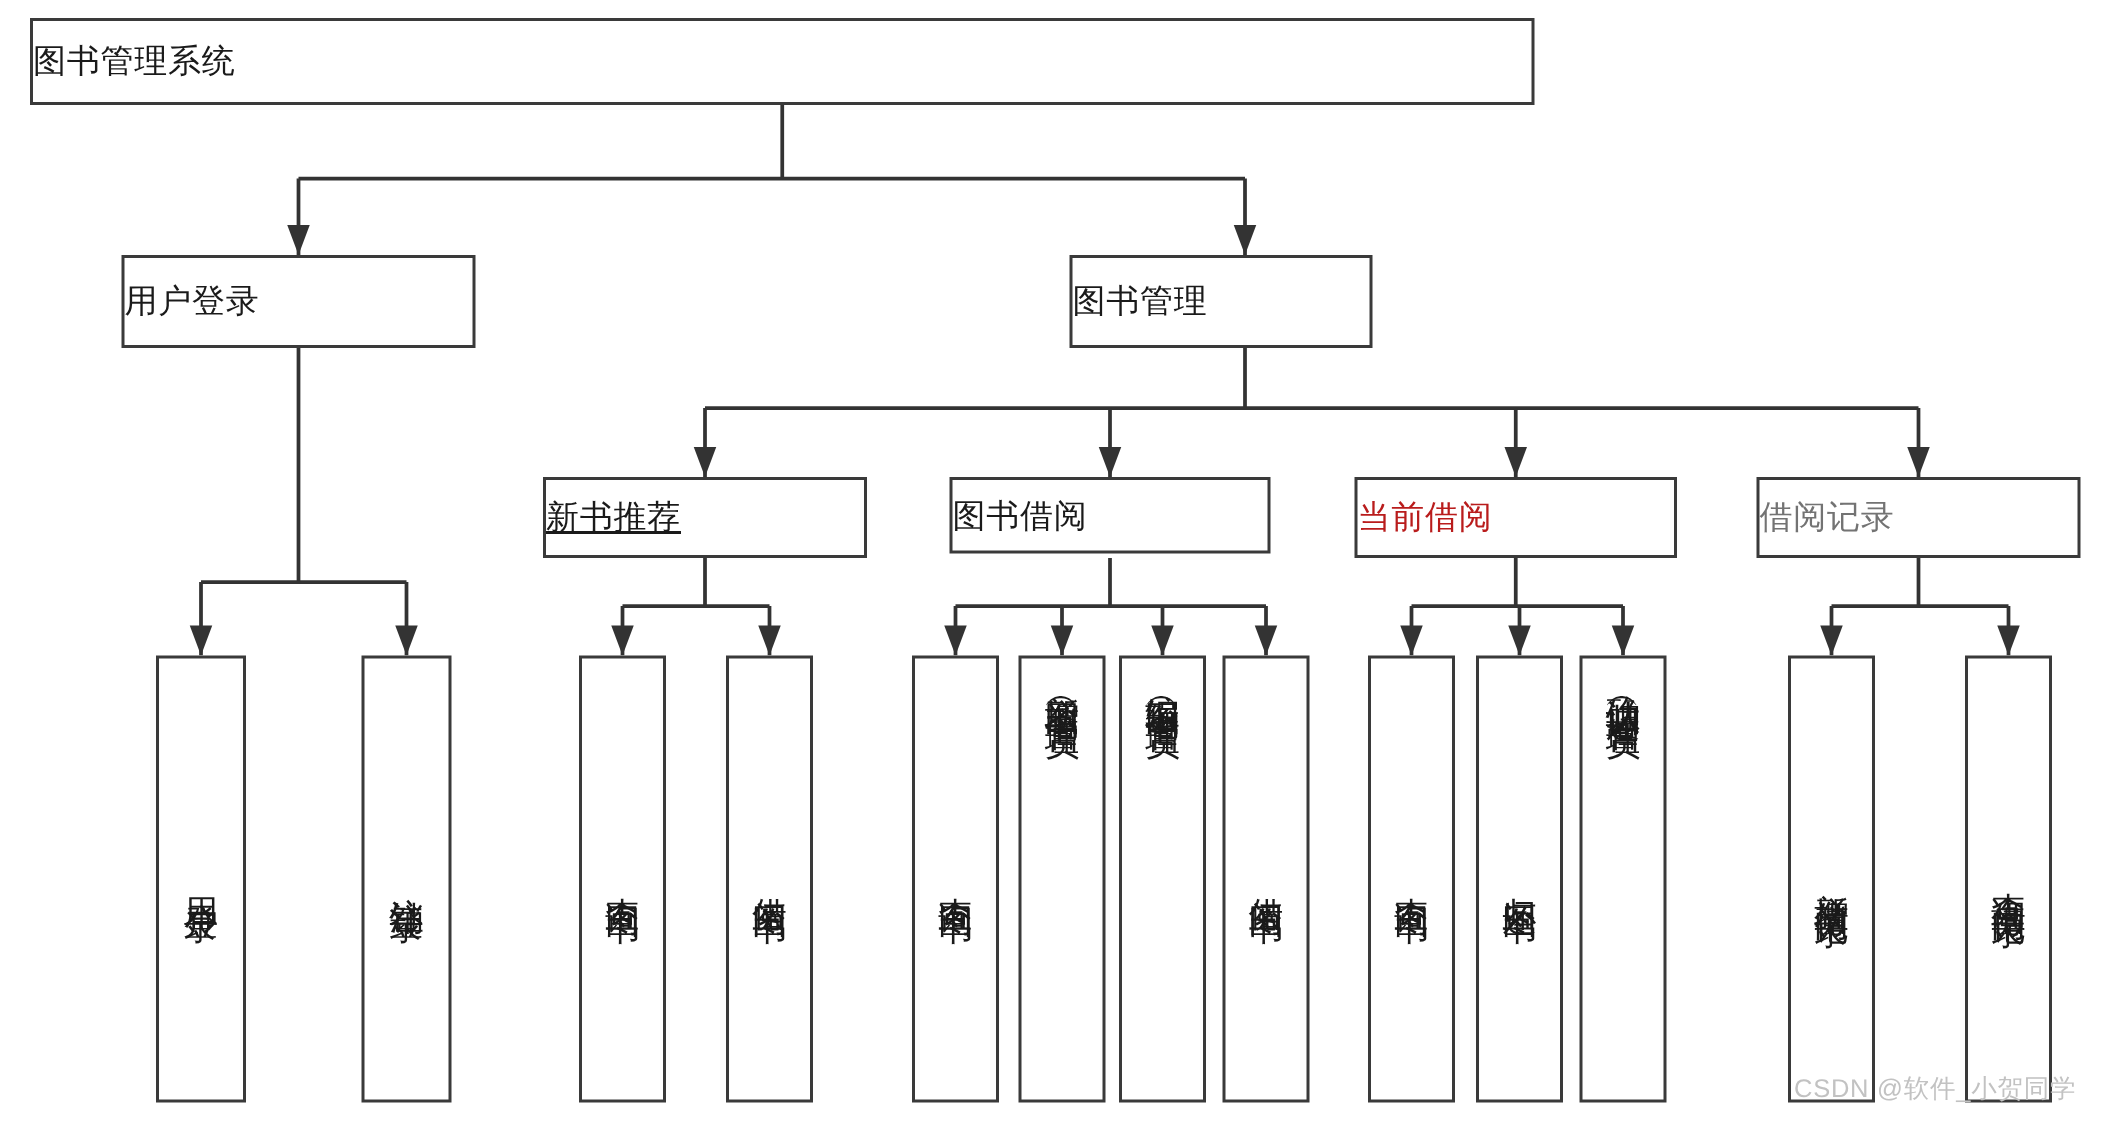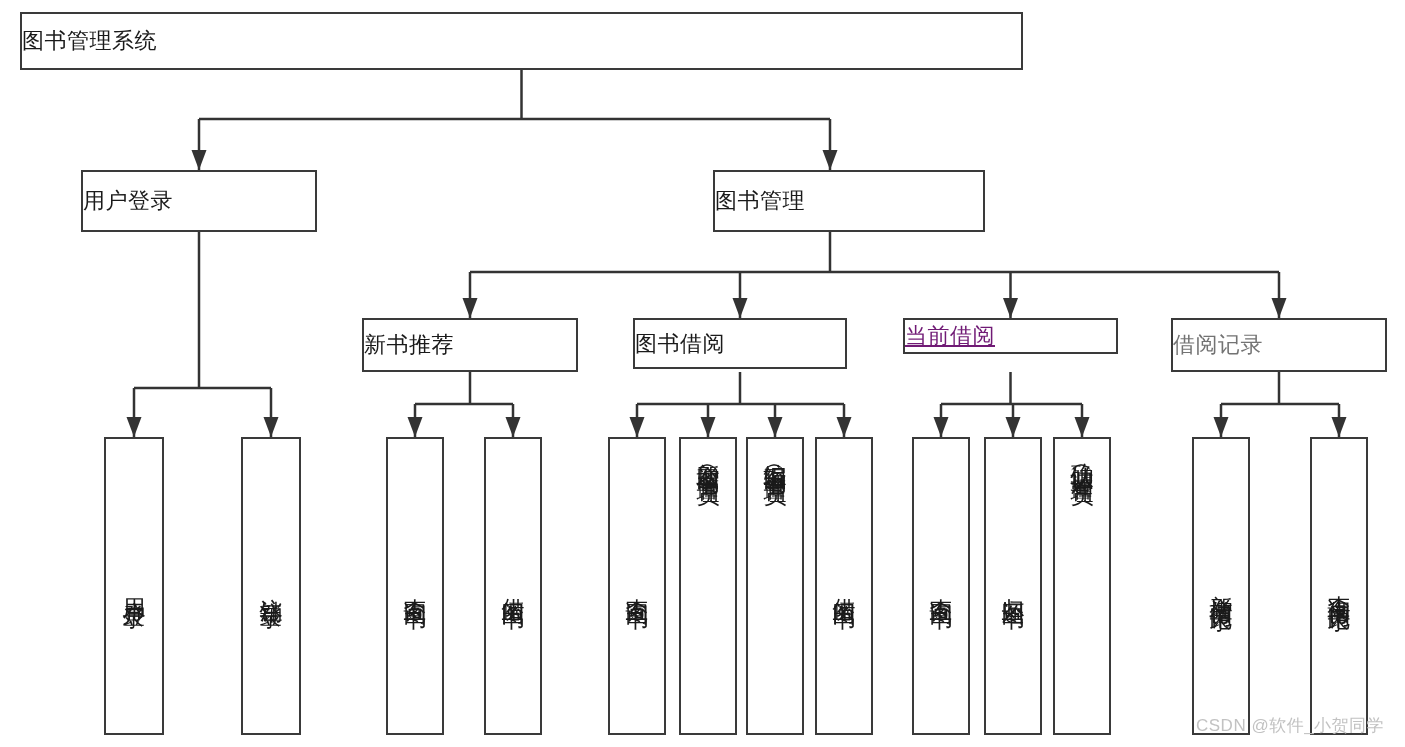--- a/index.html
+++ b/index.html
@@ -128,30 +128,30 @@
       <line x1="1339" y1="404" x2="1339" y2="437" stroke="#333333" stroke-width="2.5"></line>
       <polygon points="1331.5,417 1346.5,417 1339,437" fill="#333333"></polygon>
     </svg>
   <div id="nodes-layer">
       <div class="node horiz" style="left: 20px; top: 12px; width: 1003px; height: 58px; border-color: rgb(58, 58, 58); background: rgb(255, 255, 255); color: rgb(26, 26, 26);">
         <span class="label">图书管理系统</span>
       </div>
       <div class="node horiz" style="left: 81px; top: 170px; width: 236px; height: 62px; border-color: rgb(58, 58, 58); background: rgb(255, 255, 255); color: rgb(26, 26, 26);">
         <span class="label">用户登录</span>
       </div>
-      <div class="node horiz" style="left: 713px; top: 170px; width: 272px; height: 62px; border-color: rgb(58, 58, 58); background: rgb(255, 255, 255); color: rgb(26, 26, 26);">
+      <div class="node horiz" style="left: 713px; top: 170px; width: 202px; height: 62px; border-color: rgb(58, 58, 58); background: rgb(255, 255, 255); color: rgb(26, 26, 26);">
         <span class="label">图书管理</span>
       </div>
-      <div class="node horiz" style="left: 362px; top: 318px; width: 216px; height: 54px; border-color: rgb(58, 58, 58); background: rgb(255, 255, 255); color: rgb(26, 26, 26);">
+      <div class="node horiz" style="left: 362px; top: 318px; width: 216px; height: 54px; border-color: rgb(58, 58, 58); background: rgb(255, 255, 255); color: rgb(26, 26, 26); text-decoration: underline;">
         <span class="label">新书推荐</span>
       </div>
       <div class="node horiz" style="left: 633px; top: 318px; width: 214px; height: 51px; border-color: rgb(58, 58, 58); background: rgb(255, 255, 255); color: rgb(26, 26, 26);">
         <span class="label">图书借阅</span>
       </div>
-      <div class="node horiz" style="left: 903px; top: 318px; width: 215px; height: 36px; border-color: rgb(58, 58, 58); background: rgb(255, 255, 255); color: #701a75; text-decoration: underline;">
+      <div class="node horiz" style="left: 903px; top: 318px; width: 215px; height: 54px; border-color: rgb(58, 58, 58); background: rgb(255, 255, 255); color: #b91c1c;">
         <span class="label">当前借阅</span>
       </div>
       <div class="node horiz" style="left: 1171px; top: 318px; width: 216px; height: 54px; border-color: rgb(58, 58, 58); background: rgb(255, 255, 255); color: #737373;">
         <span class="label">借阅记录</span>
       </div>
       <div class="node vert center" style="left: 104px; top: 437px; width: 60px; height: 298px; border-color: rgb(58, 58, 58); background: rgb(255, 255, 255); color: rgb(26, 26, 26);">
         <span class="label">用户登录</span>
       </div>
       <div class="node vert center" style="left: 241px; top: 437px; width: 60px; height: 298px; border-color: rgb(58, 58, 58); background: rgb(255, 255, 255); color: rgb(26, 26, 26);">
         <span class="label">注销登录</span>

